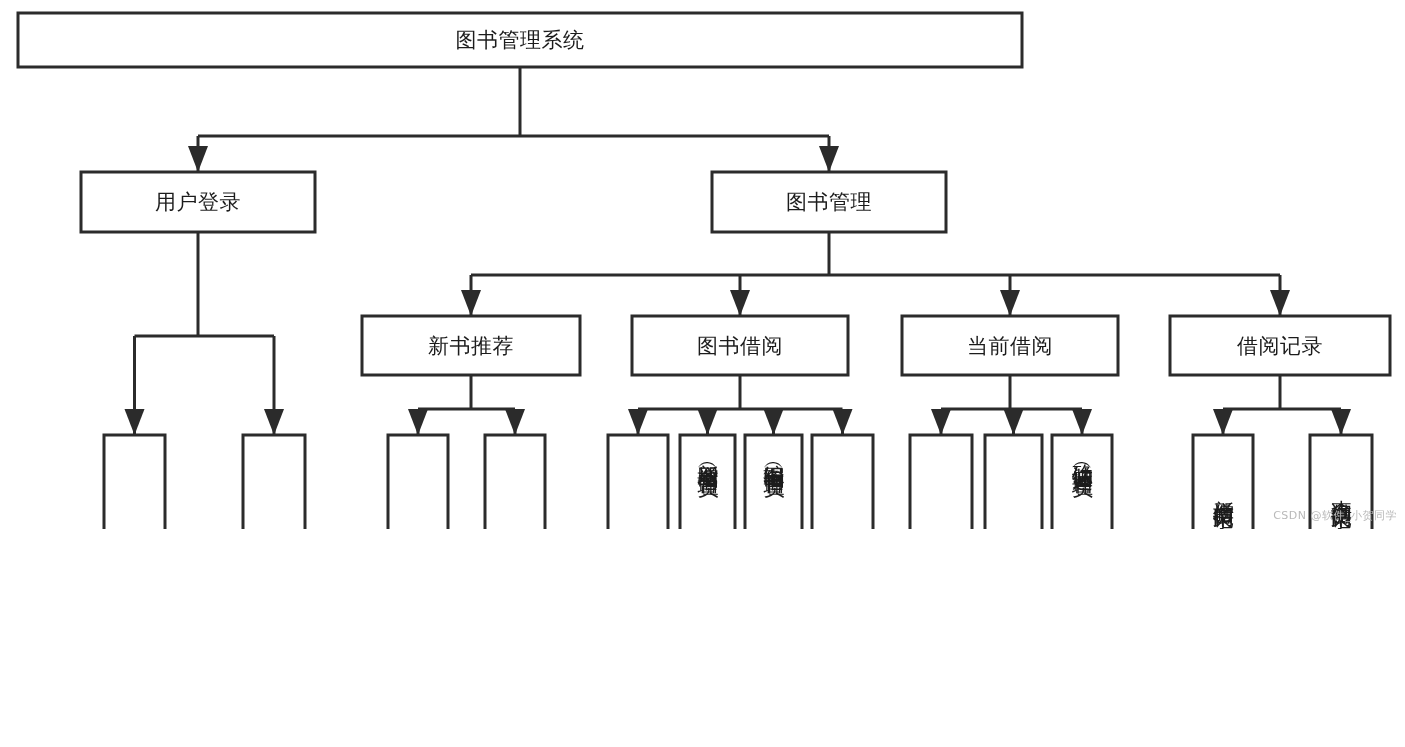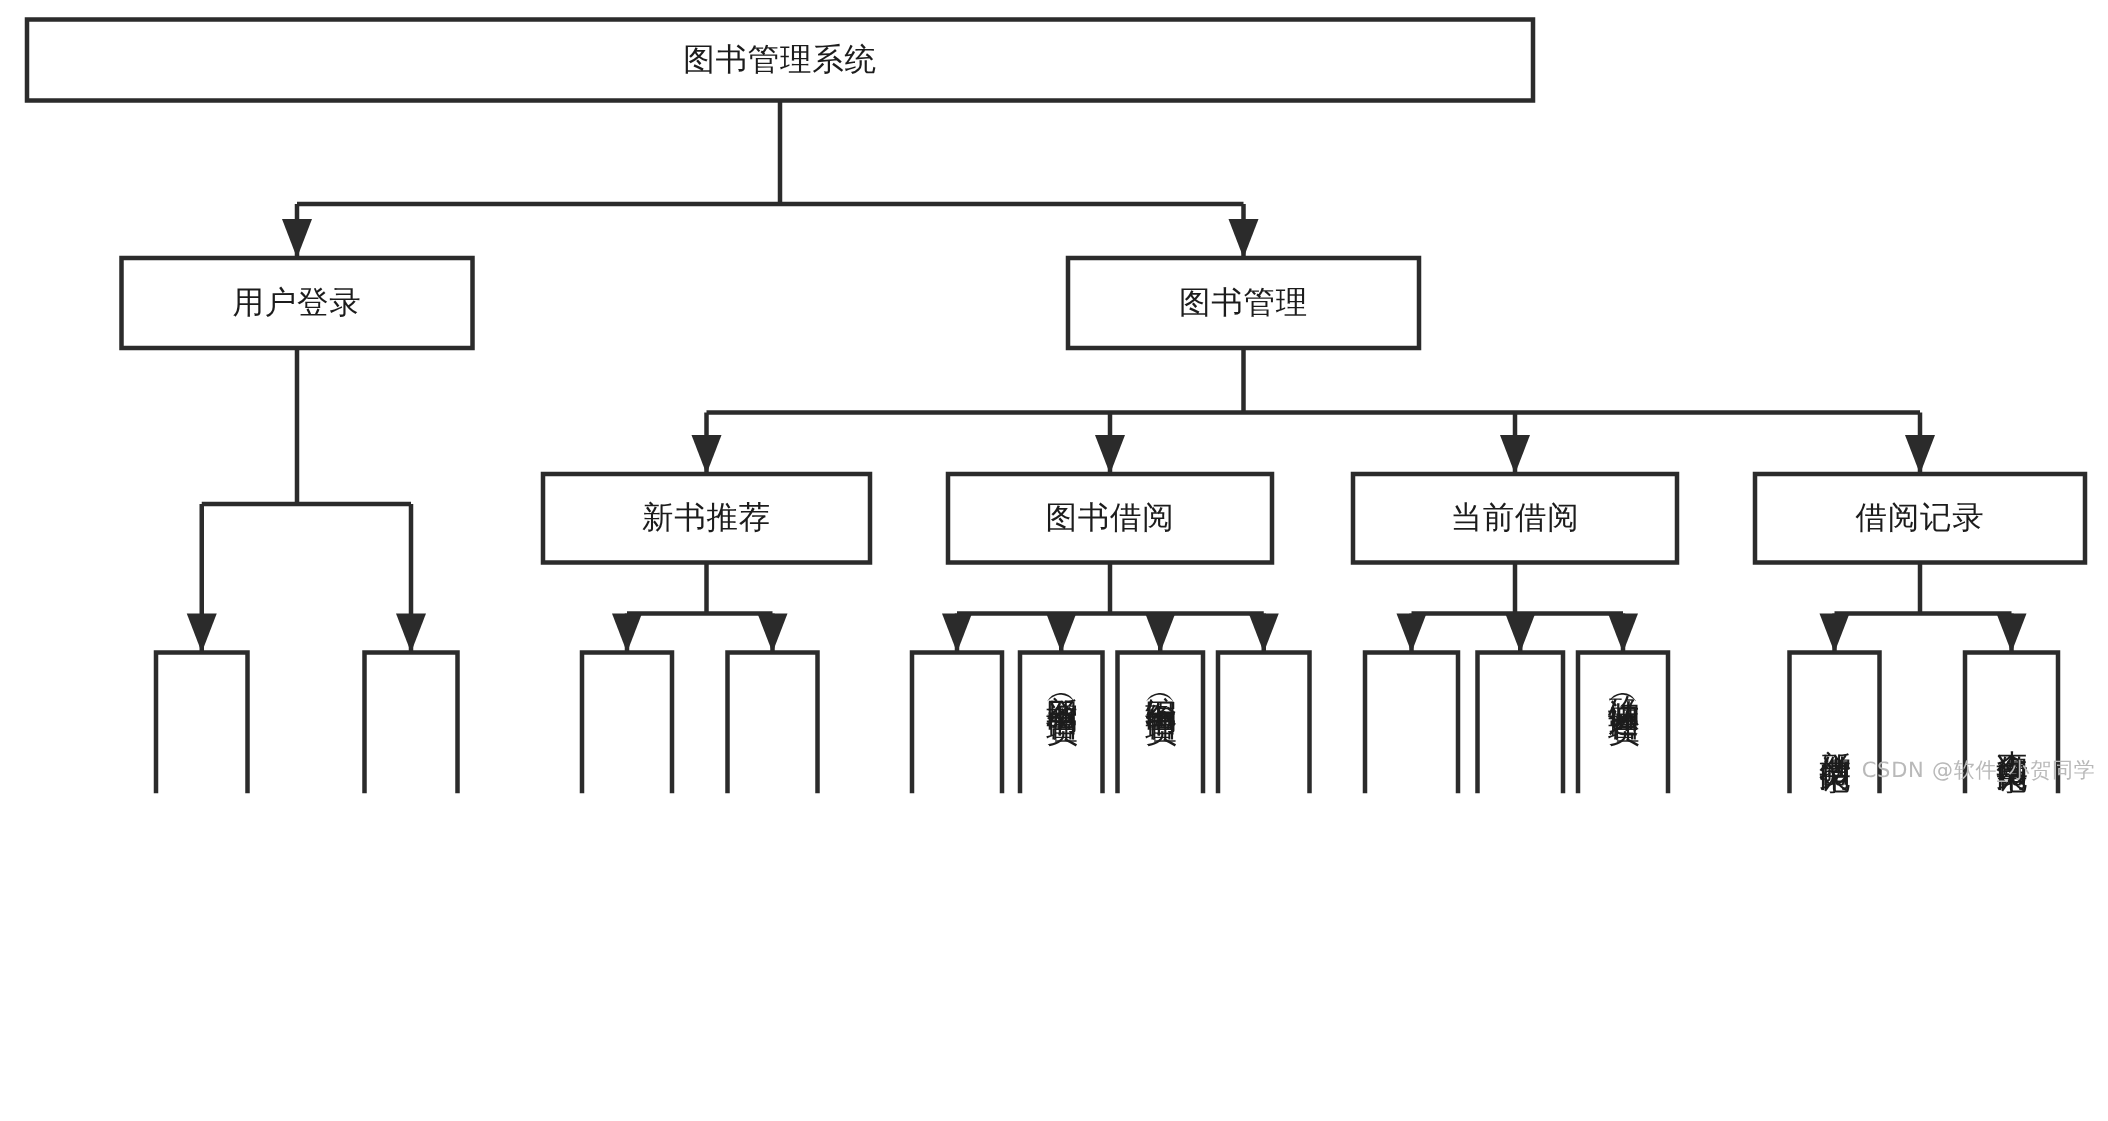--- a/index.html
+++ b/index.html
@@ -65,21 +65,21 @@
     text-orientation: upright;
     letter-spacing: 2px;
     white-space: nowrap;
     text-align: left;
   }
   .watermark {
     position: absolute;
     right: 8px;
     bottom: 6px;
     font-family: "DejaVu Sans", "Liberation Sans", sans-serif;
-    font-size: 14px;
+    font-size: 11px;
     color: #b9b9b9;
     letter-spacing: 0.5px;
     user-select: none;
     white-space: nowrap;
   }
 </style>
 </head>
 <body>
 
 <div id="diagram-root">

